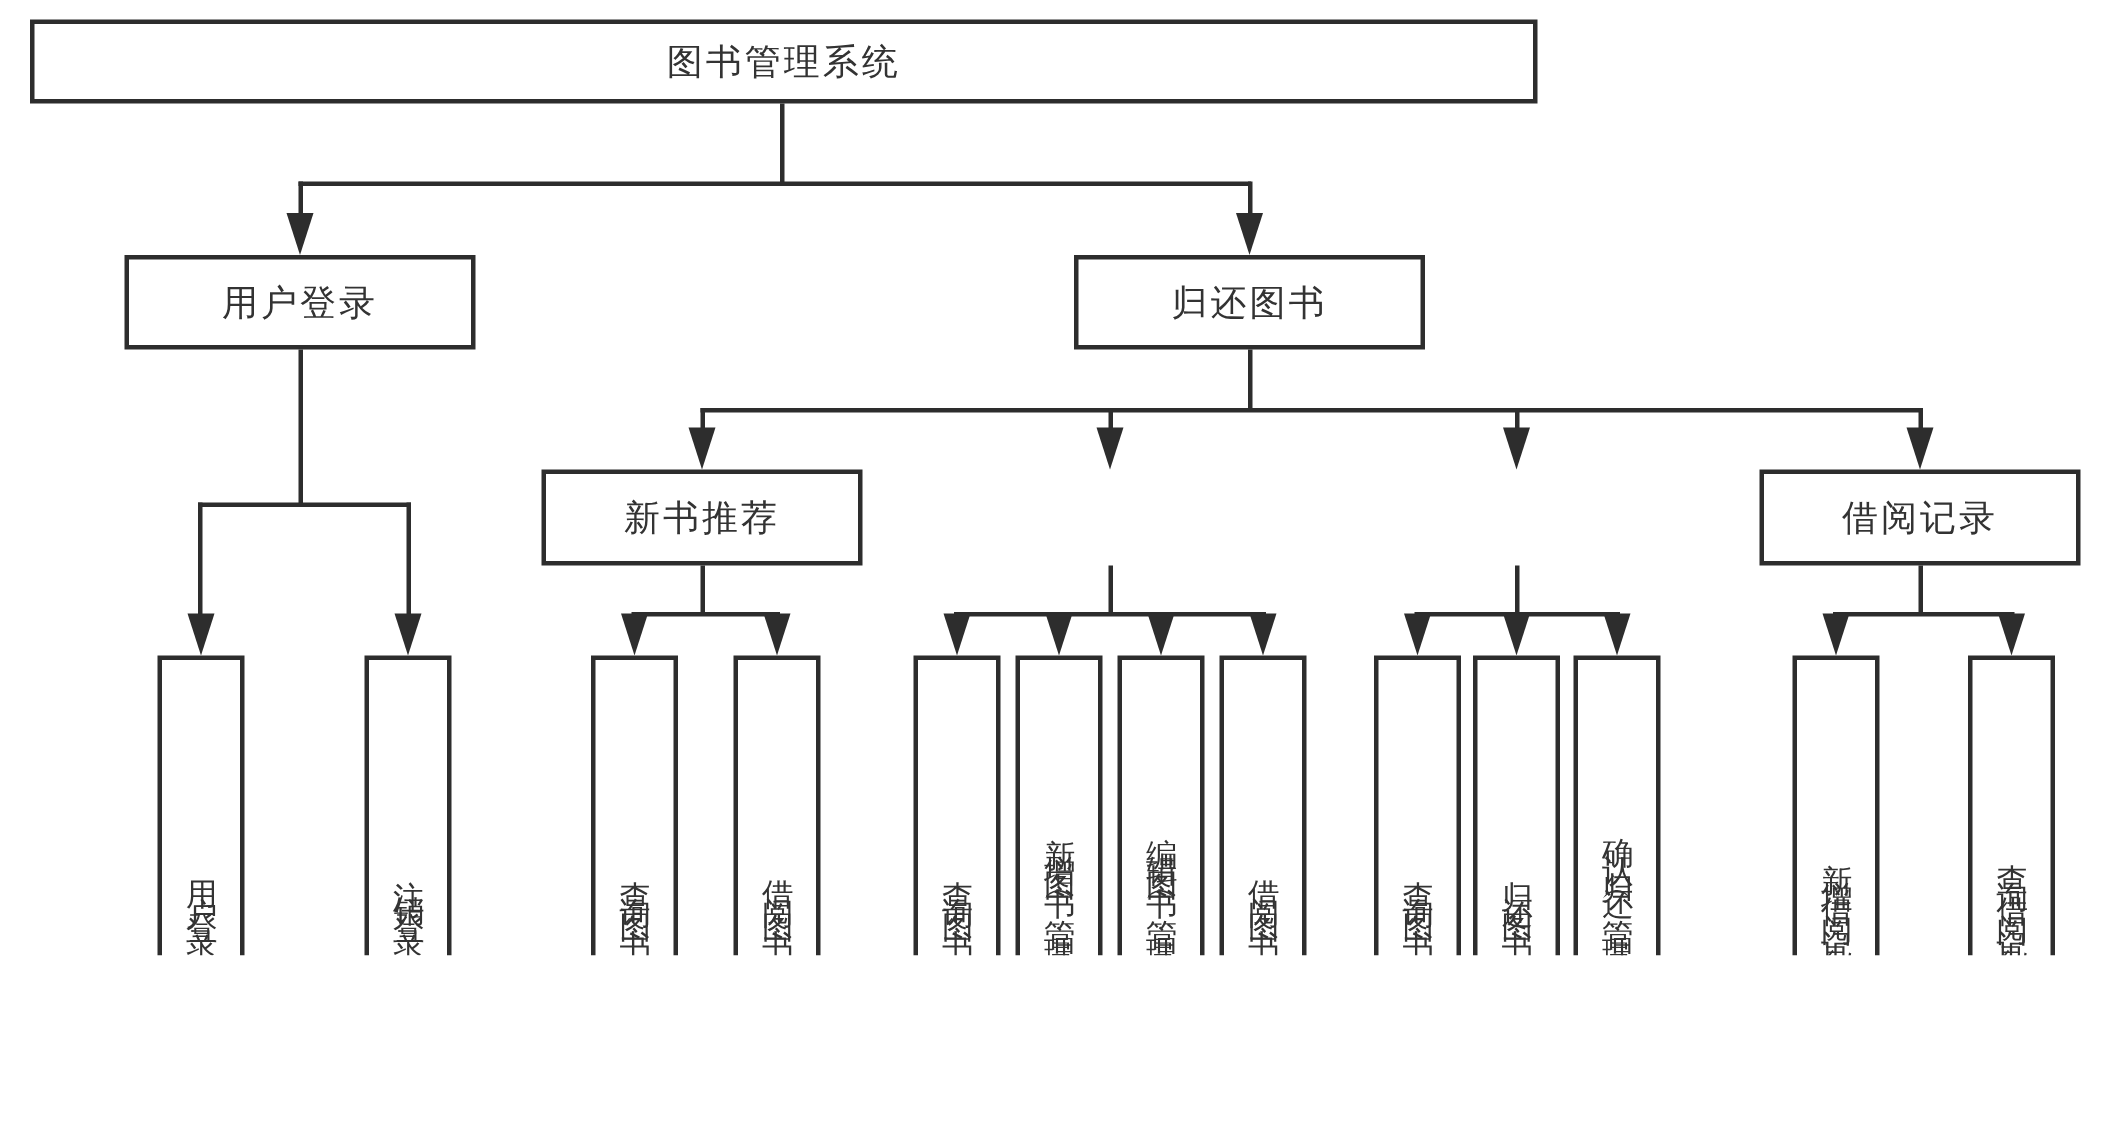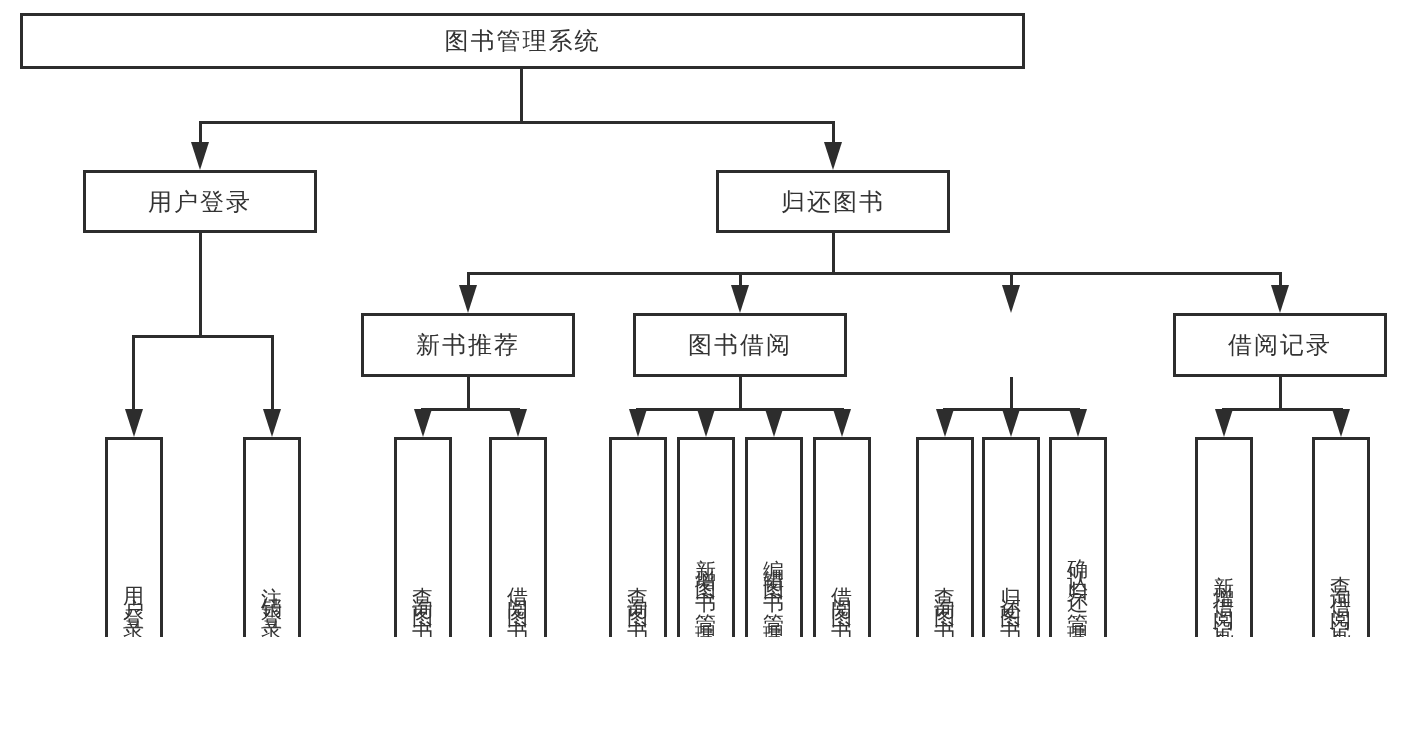--- a/index.html
+++ b/index.html
@@ -89,23 +89,20 @@
   <div class="v" style="left:1010px;top:272px;height:15px;"></div>
   <div class="v" style="left:1279px;top:272px;height:15px;"></div>
   <div class="ar" style="left:459px;top:285px;"></div>
   <div class="ar" style="left:731px;top:285px;"></div>
   <div class="ar" style="left:1002px;top:285px;"></div>
   <div class="ar" style="left:1271px;top:285px;"></div>
 
   <div class="nbox" style="left:361px;top:313px;width:214px;height:64px;">
     <span>新书推荐</span>
   </div>
-  <div class="nbox" style="left:633px;top:313px;width:214px;height:64px;">
-    <span>图书借阅</span>
-  </div>
   <div class="nbox" style="left:1173px;top:313px;width:214px;height:64px;">
     <span>借阅记录</span>
   </div>
 
   <div class="v" style="left:467px;top:377px;height:33px;"></div>
   <div class="h" style="left:421px;top:408px;width:99px;"></div>
   <div class="ar" style="left:414px;top:409px;"></div>
   <div class="ar" style="left:509px;top:409px;"></div>
 
   <div class="v" style="left:739px;top:377px;height:33px;"></div>

